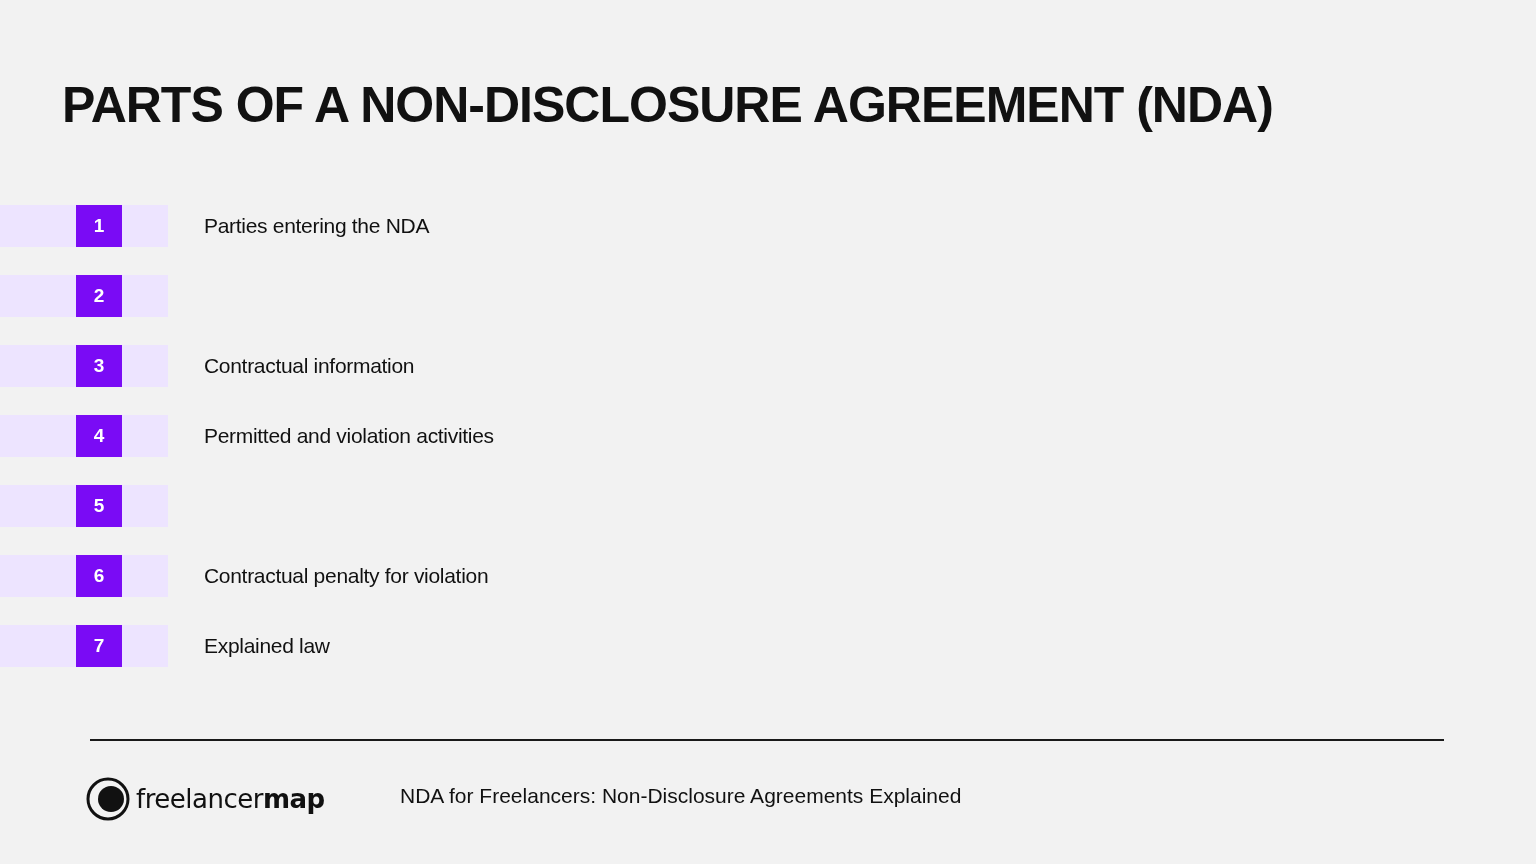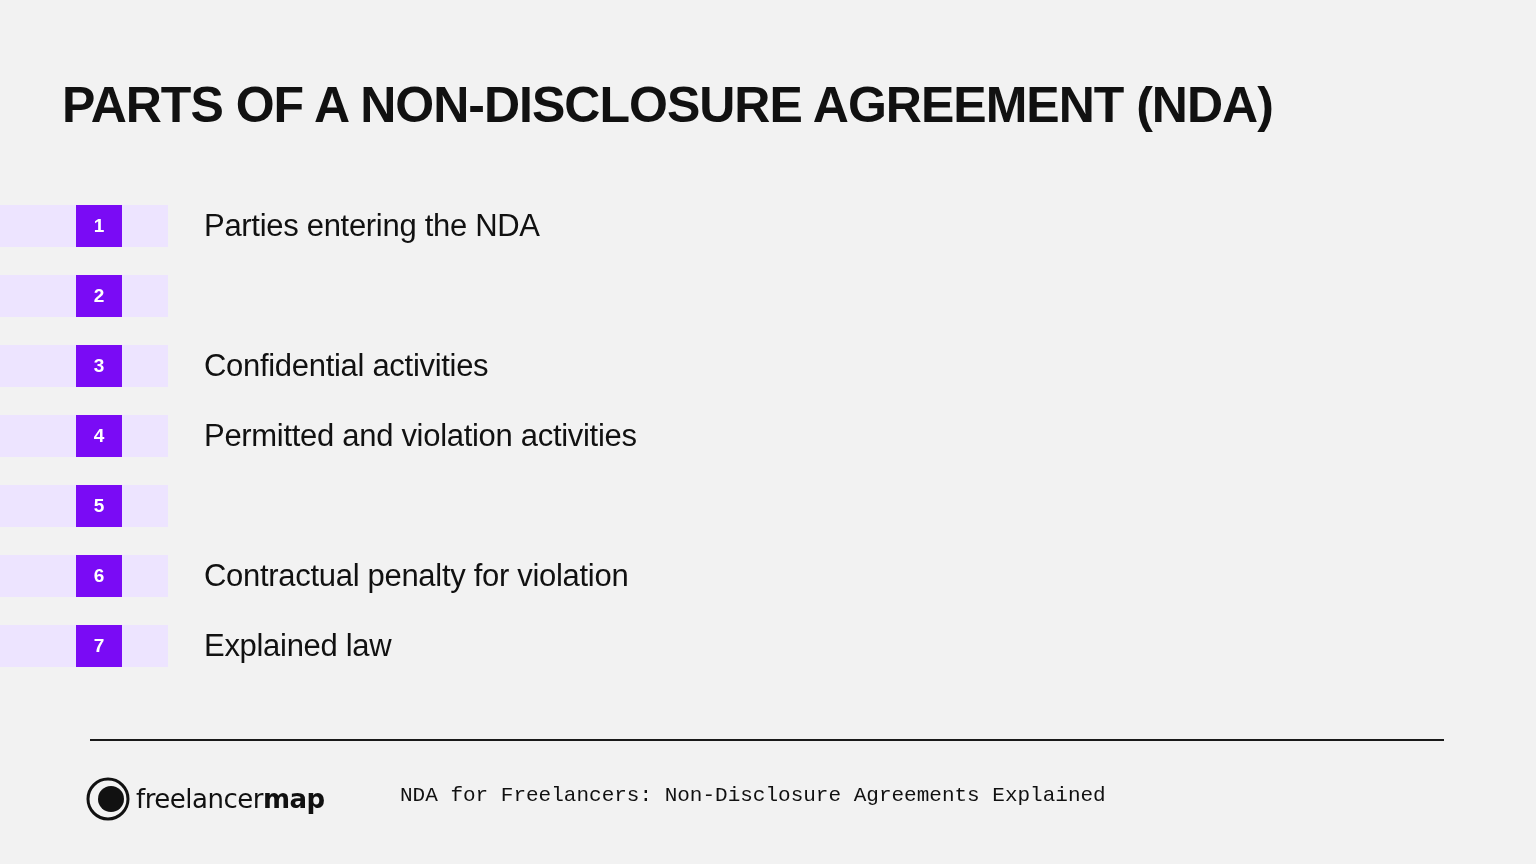--- a/index.html
+++ b/index.html
@@ -67,21 +67,21 @@
     font-weight: bold;
     display: flex;
     align-items: center;
     justify-content: center;
   }
 
   .row-label {
     position: absolute;
     left: 204px;
     top: 14px;
-    font-size: 31px;
+    font-size: 21px;
     color: #111111;
     letter-spacing: -0.3px;
     white-space: nowrap;
     line-height: 44px;
   }
 
   .divider {
     position: absolute;
     left: 90px;
     top: 739px;
@@ -120,21 +120,21 @@
     color: #111111;
     font-family: "DejaVu Sans", sans-serif;
     letter-spacing: -0.5px;
   }
   .logo-text b { font-weight: bold; }
 
   .footer-caption {
     position: absolute;
     left: 400px;
     top: 18px;
-    font-family: Liberation Mono, monospace;
+    font-family: Liberation Sans, sans-serif;
     font-size: 21px;
     color: #111111;
     letter-spacing: 0px;
     white-space: nowrap;
   }
 </style>
 </head>
 <body>
 
 <div class="page">
@@ -150,21 +150,21 @@
     </div>
 
     <div class="row">
       <div class="row-band"></div>
       <div class="row-num">2</div>
     </div>
 
     <div class="row">
       <div class="row-band"></div>
       <div class="row-num">3</div>
-      <div class="row-label">Confidential activities</div>
+      <div class="row-label">Contractual information</div>
     </div>
 
     <div class="row">
       <div class="row-band"></div>
       <div class="row-num">4</div>
       <div class="row-label">Permitted and violation activities</div>
     </div>
 
     <div class="row">
       <div class="row-band"></div>

